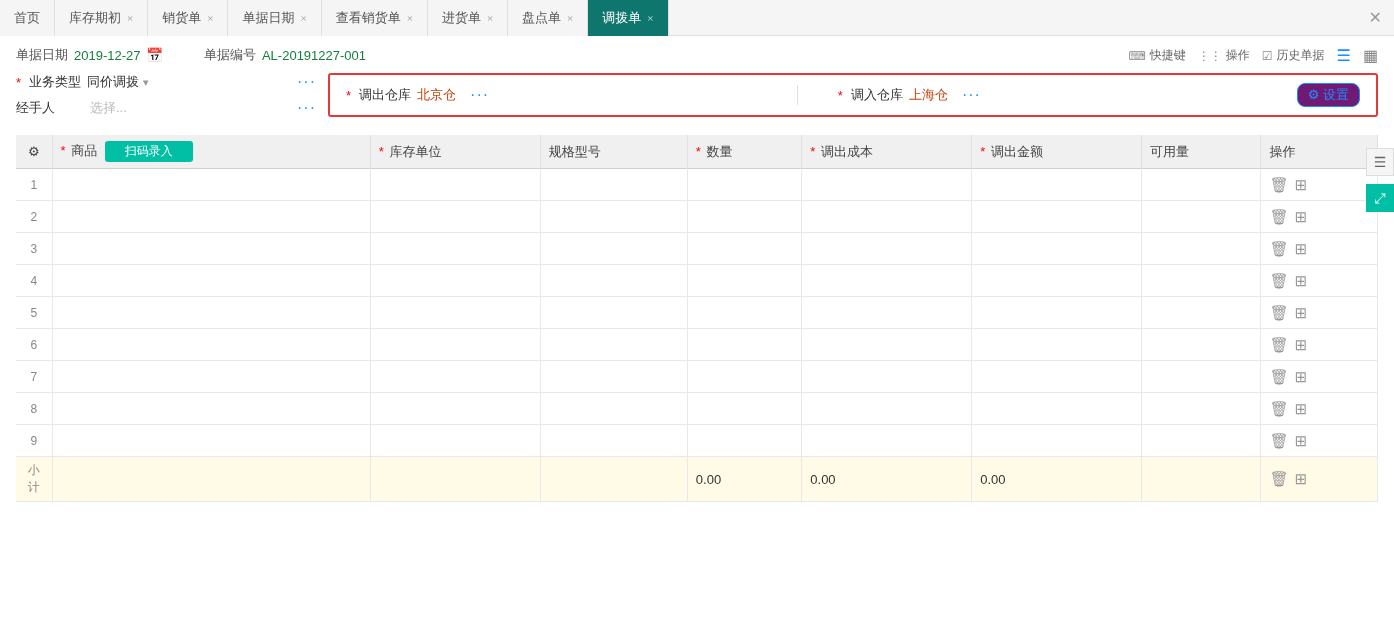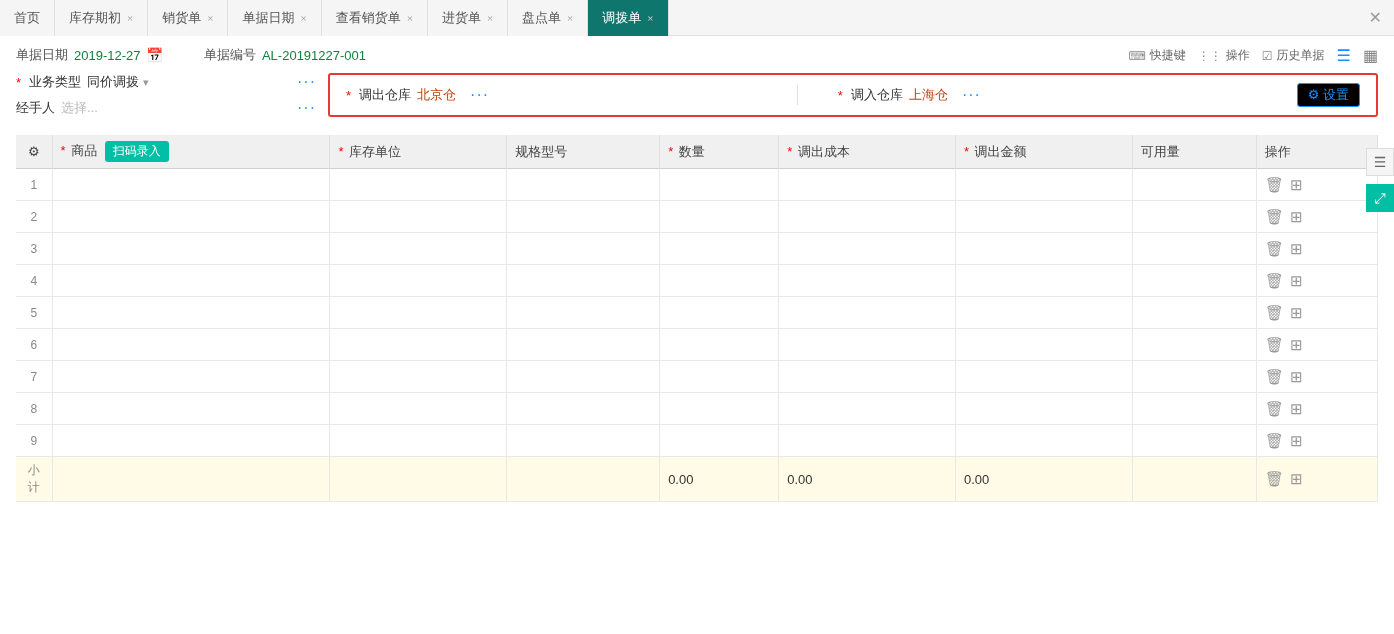--- a/index.html
+++ b/index.html
@@ -63,25 +63,25 @@
     }
     .form-field .value {
       color: #15803d;
     }
     .calendar-icon {
       color: #1890ff;
       cursor: pointer;
       font-size: 14px;
     }
     .btn-settings {
-      background: #000000;
+      background: #701a75;
       border: 1px solid #1890ff;
       color: #1890ff;
       padding: 2px 10px;
-      border-radius: 3px;
+      border-radius: 8px;
       cursor: pointer;
       font-size: 13px;
     }
     .business-field {
       display: flex;
       align-items: center;
       gap: 6px;
       font-size: 13px;
       min-width: 300px;
     }
@@ -139,20 +139,21 @@
     
     .manager-row {
       display: flex;
       align-items: center;
       gap: 6px;
       font-size: 13px;
       margin-bottom: 10px;
     }
     .manager-placeholder {
       color: #bbb;
+      margin-left: 29px;
     }
 
     
     .data-table {
       width: 100%;
       border-collapse: collapse;
       font-size: 13px;
     }
     .data-table thead tr {
       background: #f0f0f0;
@@ -189,21 +190,21 @@
     }
     .row-num {
       color: #888;
       font-size: 12px;
     }
     .scan-btn {
       background: #00bfa5;
       color: #fff;
       border: none;
       border-radius: 3px;
-      padding: 2px 8px;
+      padding: 2px 20px;
       font-size: 12px;
       cursor: pointer;
       margin-left: 4px;
     }
     .ops-col {
       display: flex;
       align-items: center;
       gap: 6px;
     }
     .op-icon {

